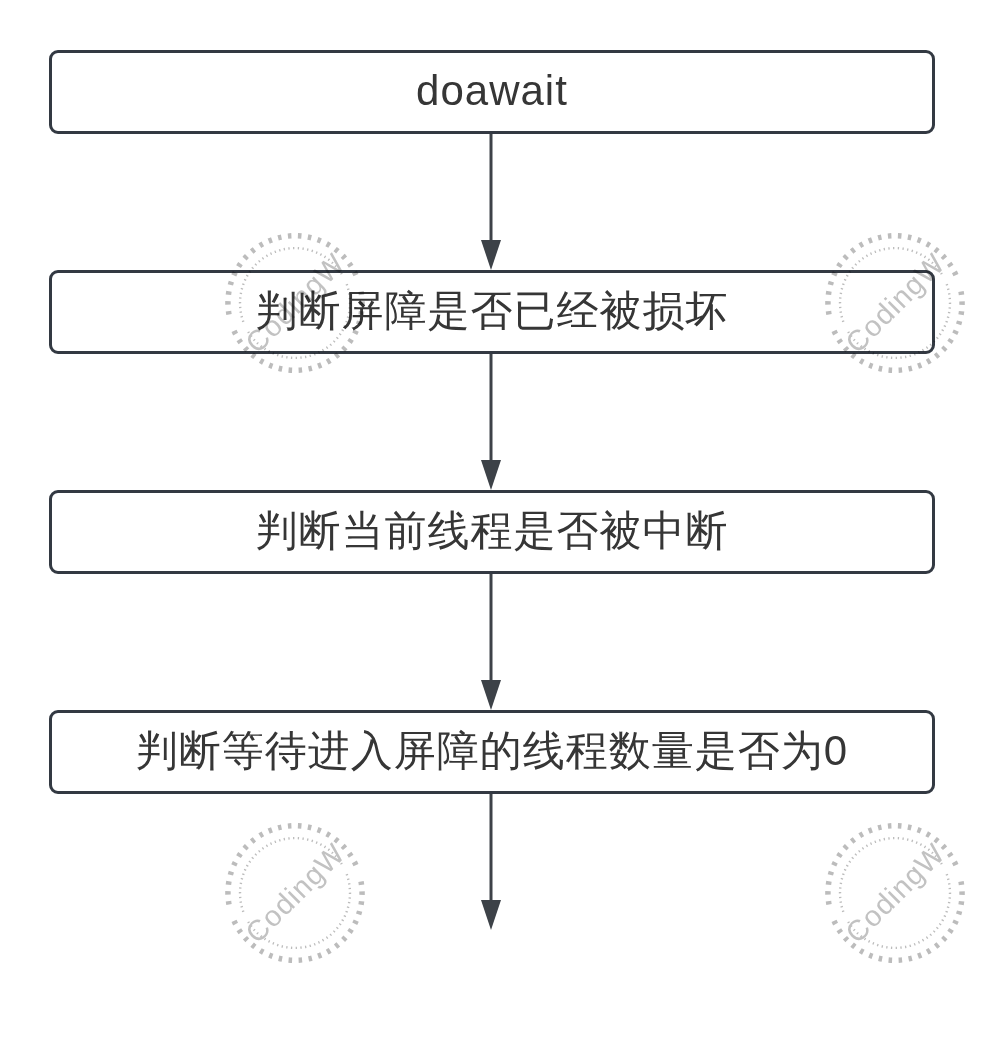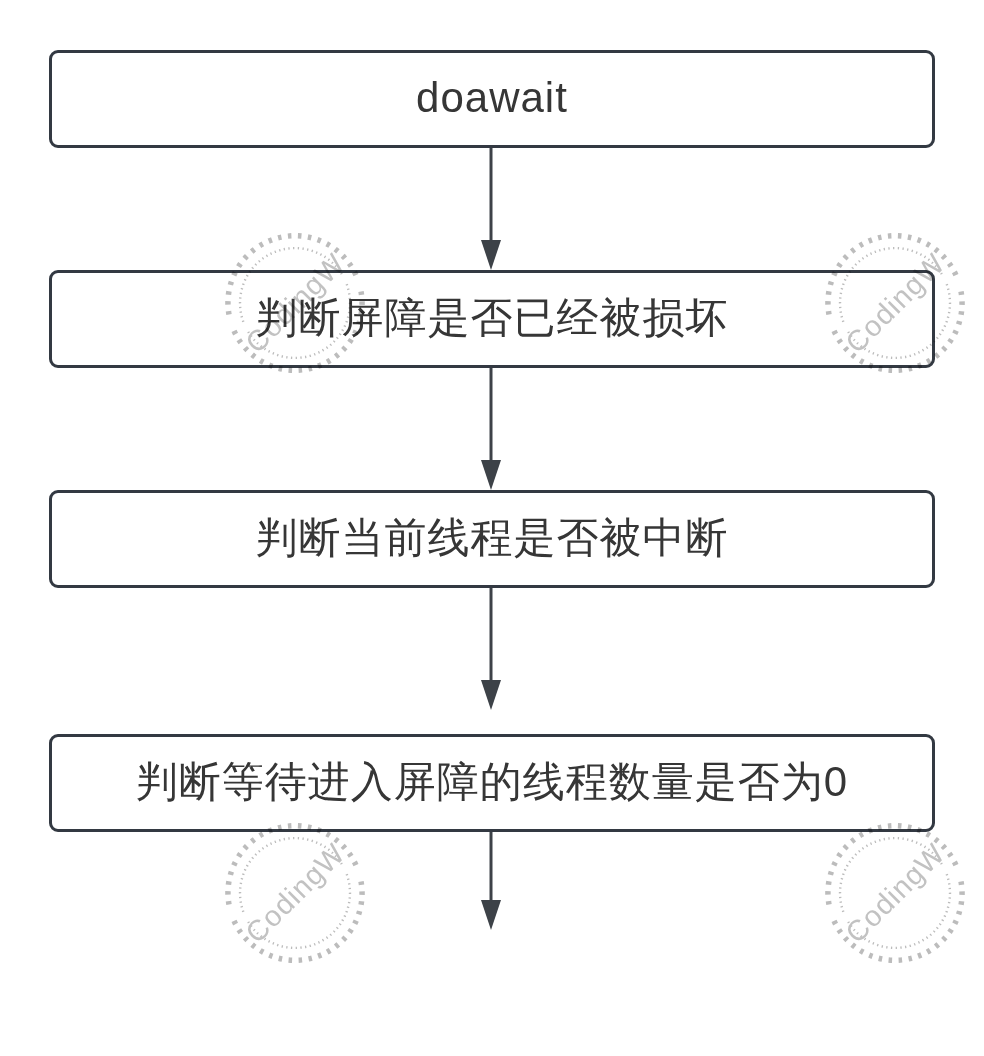--- a/index.html
+++ b/index.html
@@ -12,42 +12,42 @@
     position: relative;
     width: 984px;
     height: 1056px;
     background: #ffffff;
     overflow: hidden;
   }
   .node {
     position: absolute;
     left: 49px;
     width: 886px;
-    height: 98px;
+    height: 84px;
     box-sizing: border-box;
     background: #ffffff;
     border: 3px solid #333942;
     border-radius: 9px;
     display: flex;
     align-items: center;
     justify-content: center;
     z-index: 2;
   }
   .node-label {
     font-size: 42px;
     letter-spacing: 1px;
     color: #363636;
     white-space: nowrap;
     line-height: 1;
     transform: translateY(-1px);
   }
   .node-1 { top: 50px; }
   .node-2 { top: 270px; }
   .node-3 { top: 490px; }
-  .node-4 { top: 710px; margin-top: 24px; }
+  .node-4 { top: 710px; }
   .node-5 { top: 930px; }
   .arrow {
     position: absolute;
     left: 478px;
     width: 26px;
     height: 142px;
     z-index: 1;
   }
   .arrow-1 { top: 128px; }
   .arrow-2 { top: 348px; }

